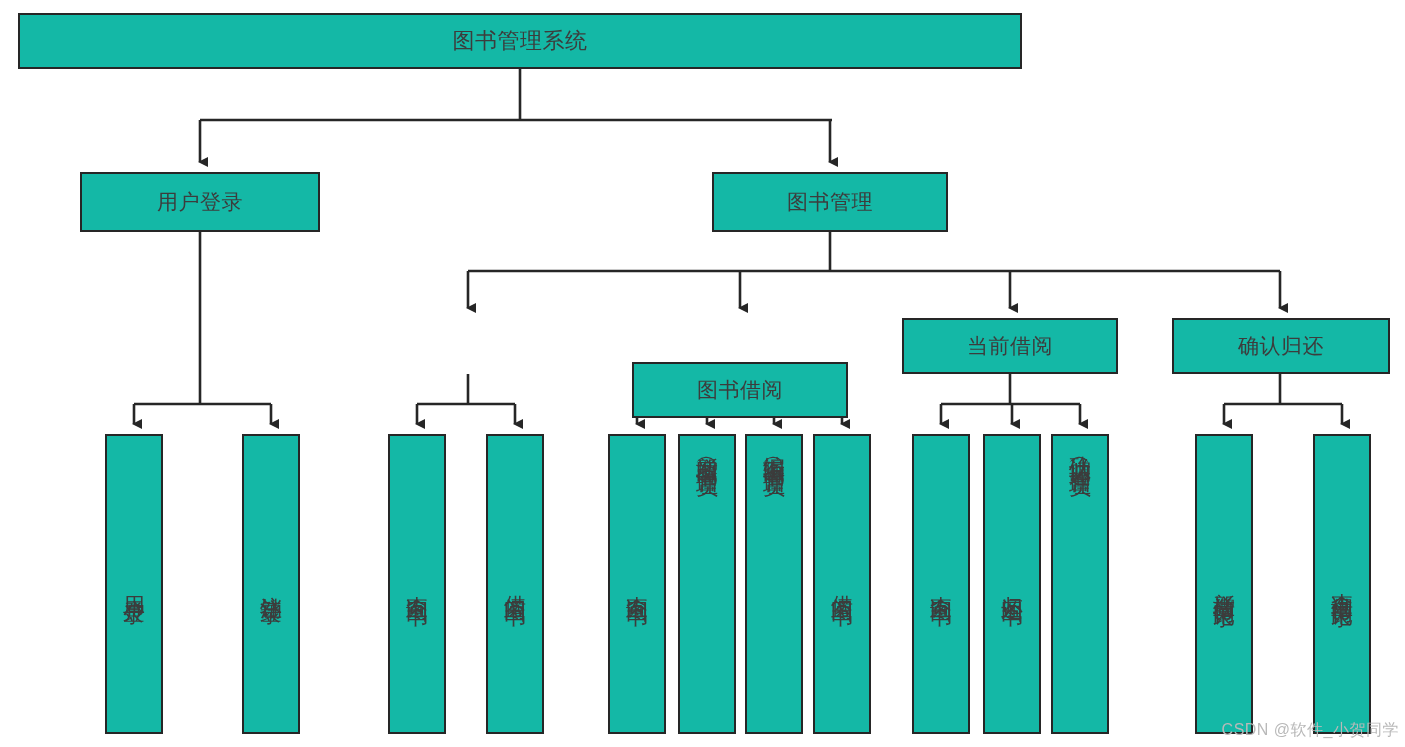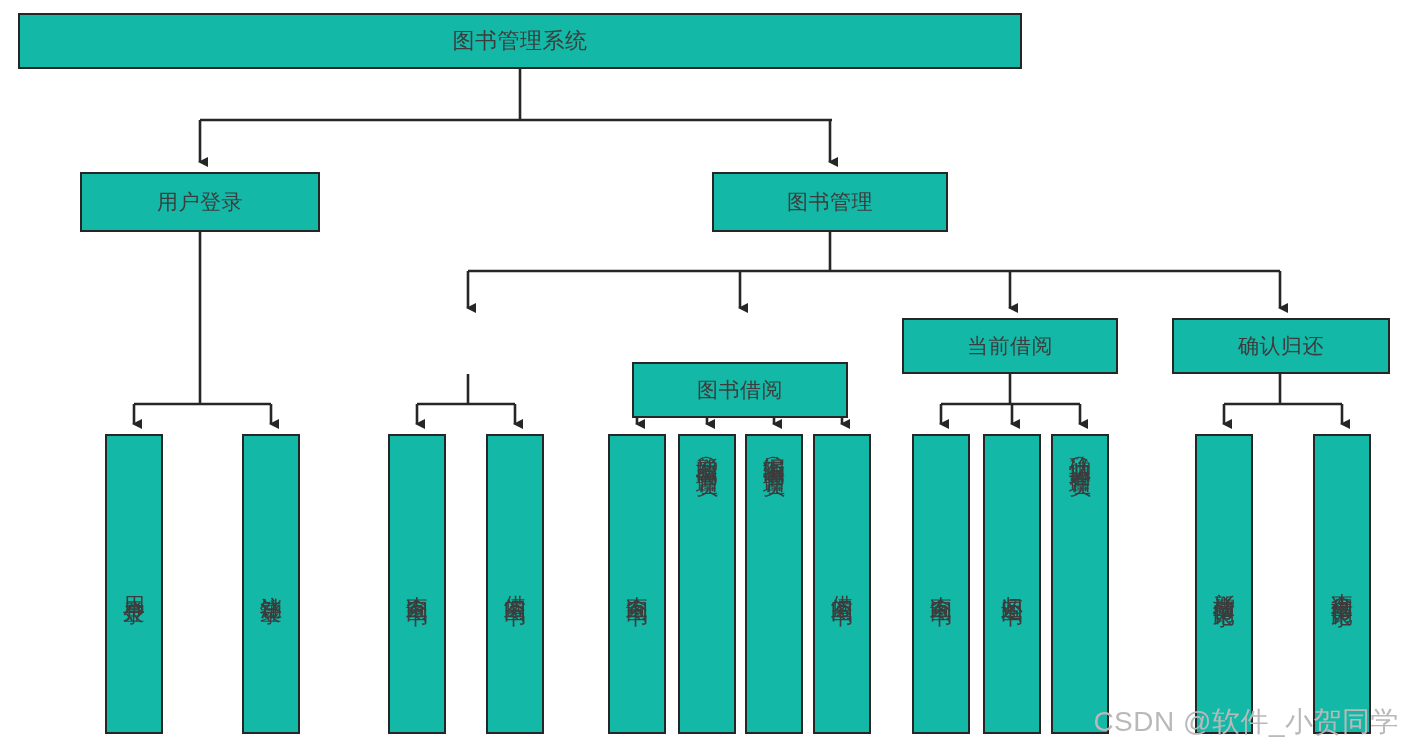--- a/index.html
+++ b/index.html
@@ -71,21 +71,21 @@
   }
   .node.leaf.top .label {
     margin-top: 2px;
   }
 
   #watermark {
     position: absolute;
     right: 6px;
     bottom: 6px;
     color: #b9b9b9;
-    font-size: 28px;
+    font-size: 16px;
     letter-spacing: 0.5px;
     z-index: 5;
     white-space: nowrap;
     font-family: "Liberation Sans", "DejaVu Sans", sans-serif;
   }
 </style>
 </head>
 <body>
 
 <div id="diagram">

